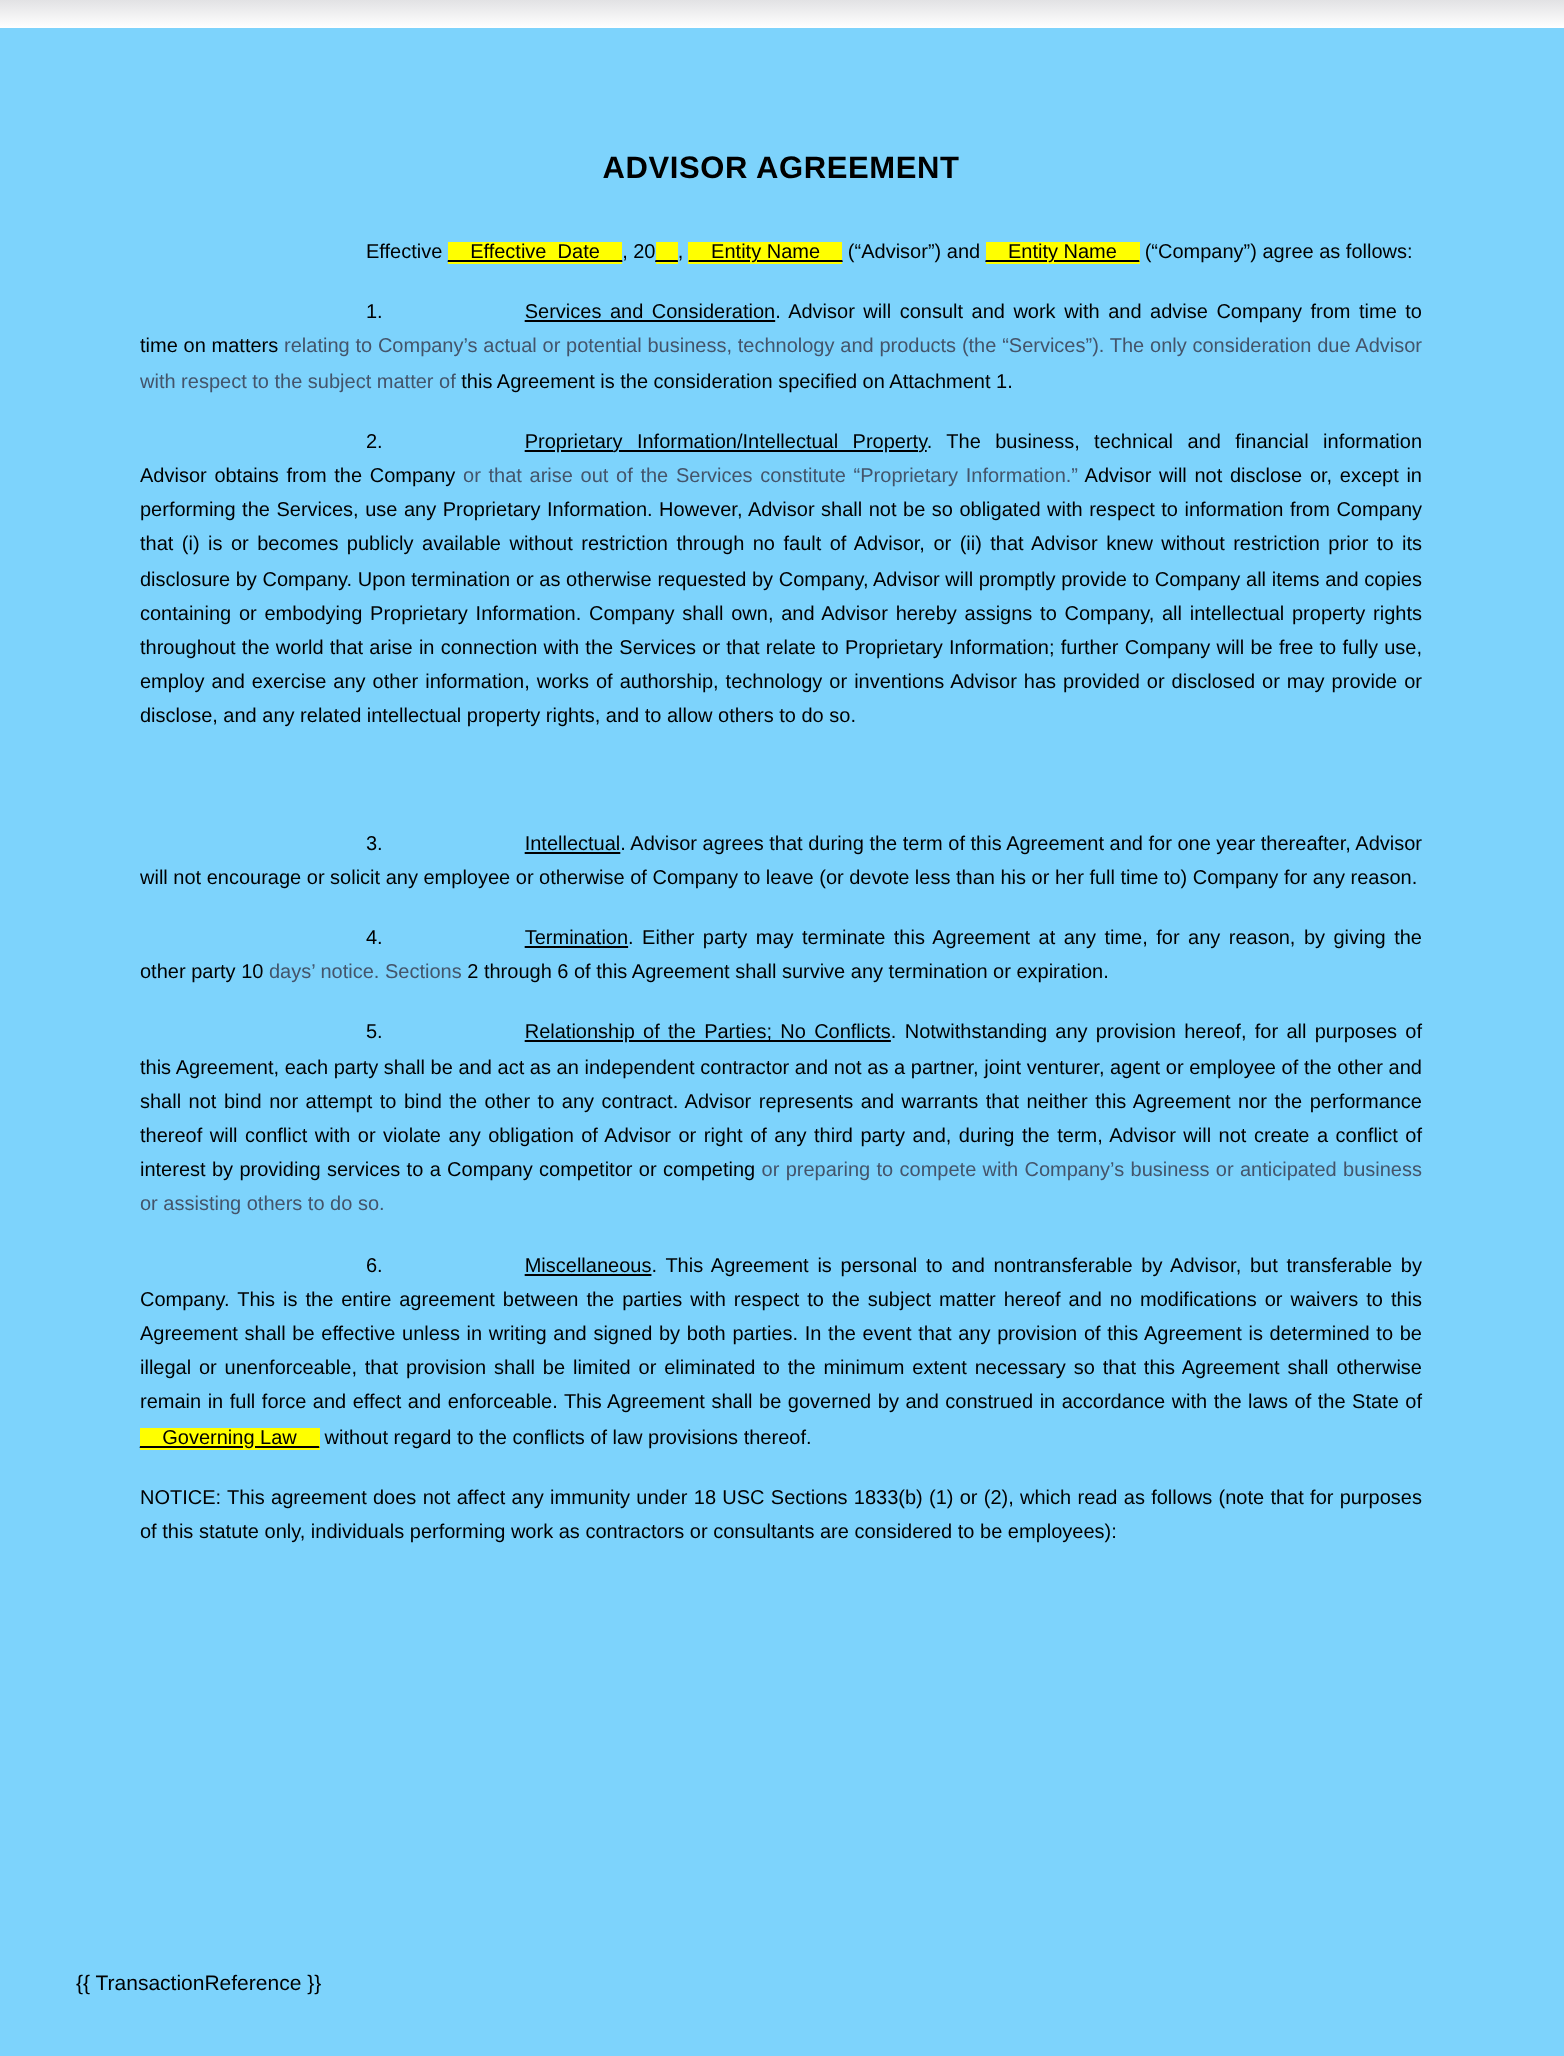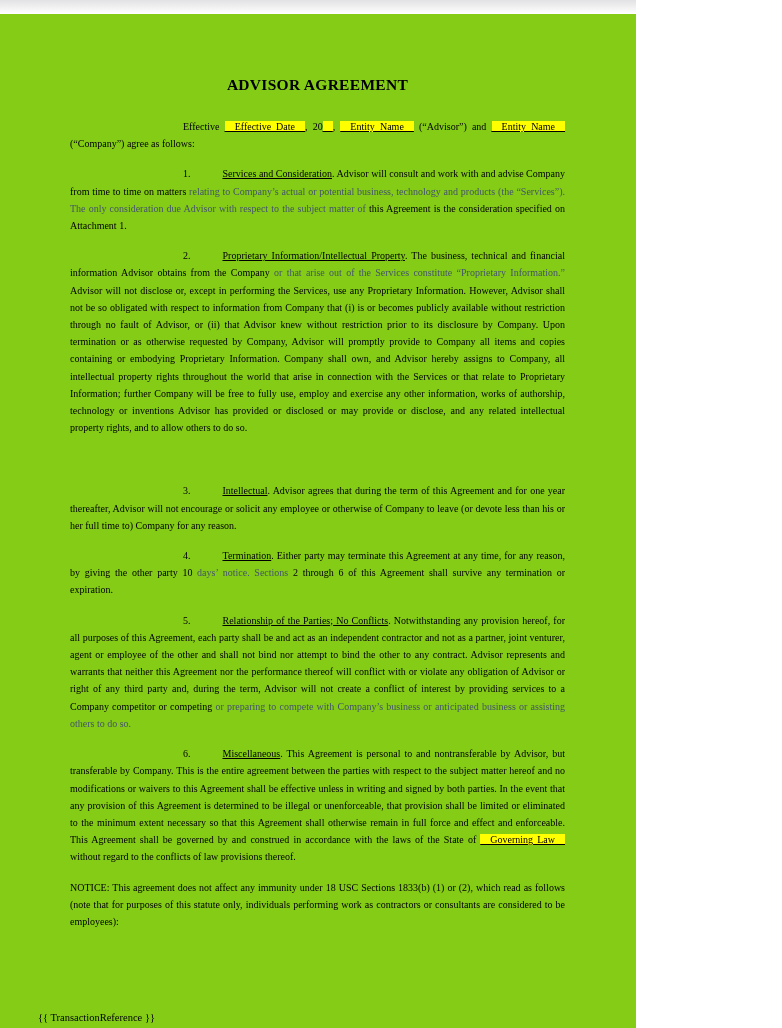--- a/index.html
+++ b/index.html
@@ -1,20 +1,20 @@
 <!DOCTYPE html>
 <html style="--hl: #ffff00; --muted: #44546a;"><head>
 <meta charset="utf-8">
 <style>
   html,body{margin:0;padding:0;background:#ffffff;}
   .page{
     position:relative;
-    width:636px;height:1028px;
-    background:#84cc16;
-    font-family:Liberation Serif, serif;
+    width:782px;height:1028px;
+    background:#7dd3fc;
+    font-family:Liberation Sans, sans-serif;
     color:#000;
     overflow:hidden;
   }
   .page-edge-top{
     position:absolute;top:0;left:0;right:0;height:14px;
     background:linear-gradient(#e2e2e4,#ffffff);
     pointer-events:none;
   }
   .content{
     padding:76px 71px 0 70px;
@@ -29,29 +29,29 @@
   p.para{
     margin:0 0 13px 0;
     font-size:10px;
     line-height:17.2px;
     text-align:justify;
     text-indent:113px;
   }
   p.para.noindent{text-indent:0;}
   p.para.gap-large{margin-bottom:46px;}
   .tab{display:inline-block;width:32px;}
-  .heading-underline{text-decoration:underline;}
+  .heading-underline{text-decoration:underline;margin-left:39px;}
   .muted{color:var(--muted,#44546a);}
   .highlight{
     background:var(--hl,#ffff00);
     text-decoration:underline;
   }
   .footer{
     position:absolute;
-    left:38px;top:1012px;
+    left:38px;top:986px;
     font-size:10.5px;
     color:#000;
   }
 </style>
 </head>
 <body>
 
 <div class="page">
   <div class="page-edge-top"></div>
   <div class="content">

